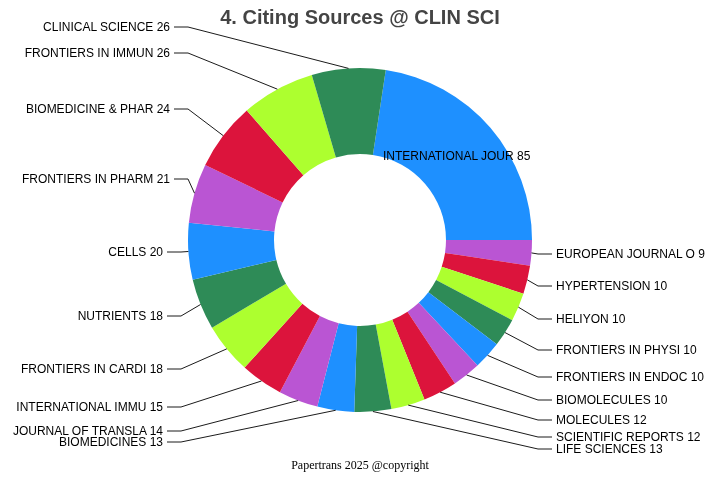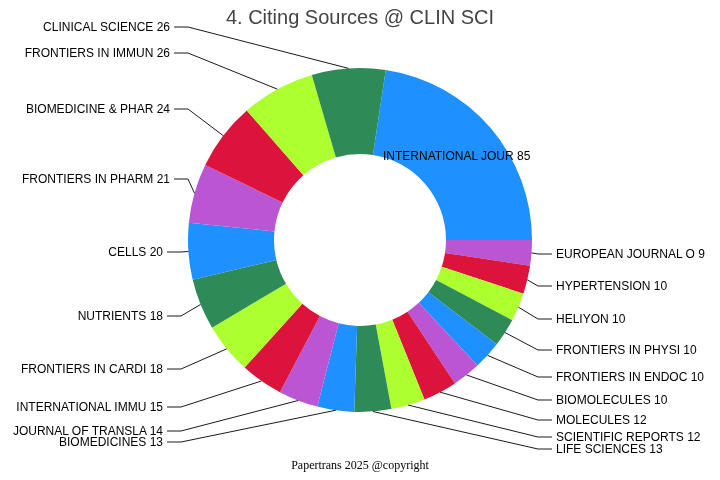--- a/index.html
+++ b/index.html
@@ -1,17 +1,17 @@
 <!DOCTYPE html>
 <html><head>
 <meta charset="utf-8">
 <style>
   html, body { margin:0; padding:0; background:#ffffff; }
   body { width:720px; height:480px; position:relative; overflow:hidden; font-family:"Liberation Sans", sans-serif; }
-  #chart-title { position:absolute; left:0; top:6px; width:720px; text-align:center; font-size:20px; font-weight:normal; color:#444444; font-family:"Liberation Sans", sans-serif; }
+  #chart-title { position:absolute; left:0; top:6px; width:720px; text-align:center; font-size:20px; font-weight:bold; color:#444444; font-family:"Liberation Sans", sans-serif; }
   #chart-svg { position:absolute; left:0; top:0; }
   #footer { position:absolute; left:0; top:458px; width:720px; text-align:center; font-size:12px; color:#000; font-family:"Liberation Serif", serif; }
   .lbl { font-size:12px; fill:#000; font-family:"Liberation Sans", sans-serif; }
 </style>
 </head>
 <body>
 
 <div id="chart-title">4. Citing Sources @ CLIN SCI</div>
 <svg id="chart-svg" width="720" height="480" viewBox="0 0 720 480">
   <g id="slices">

